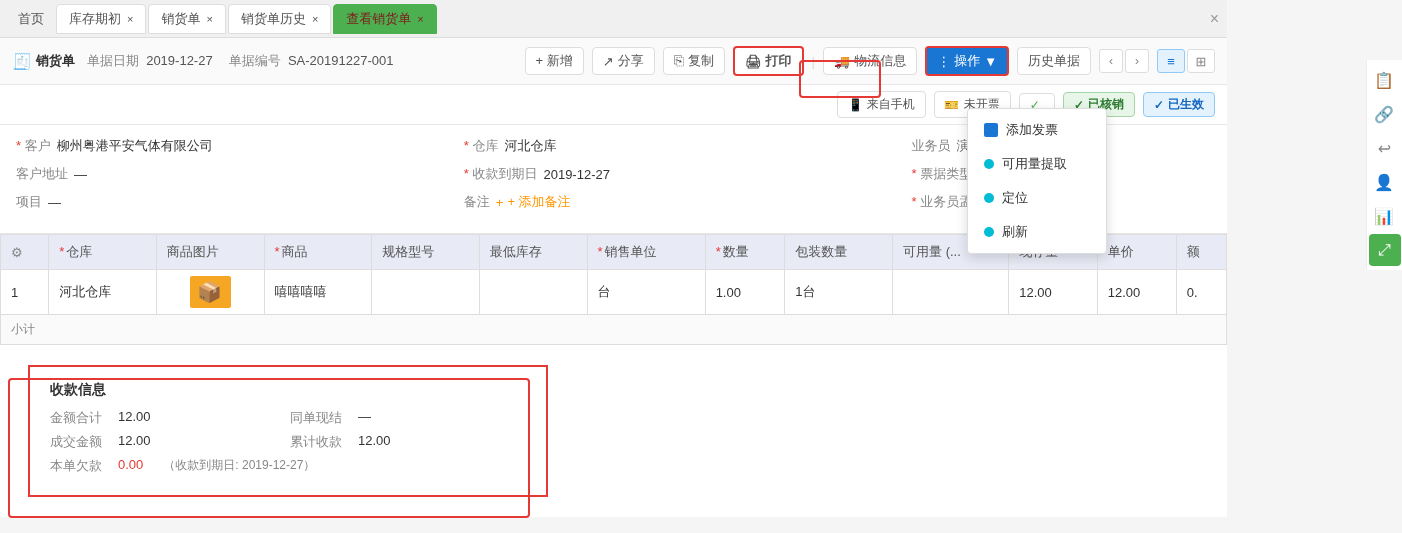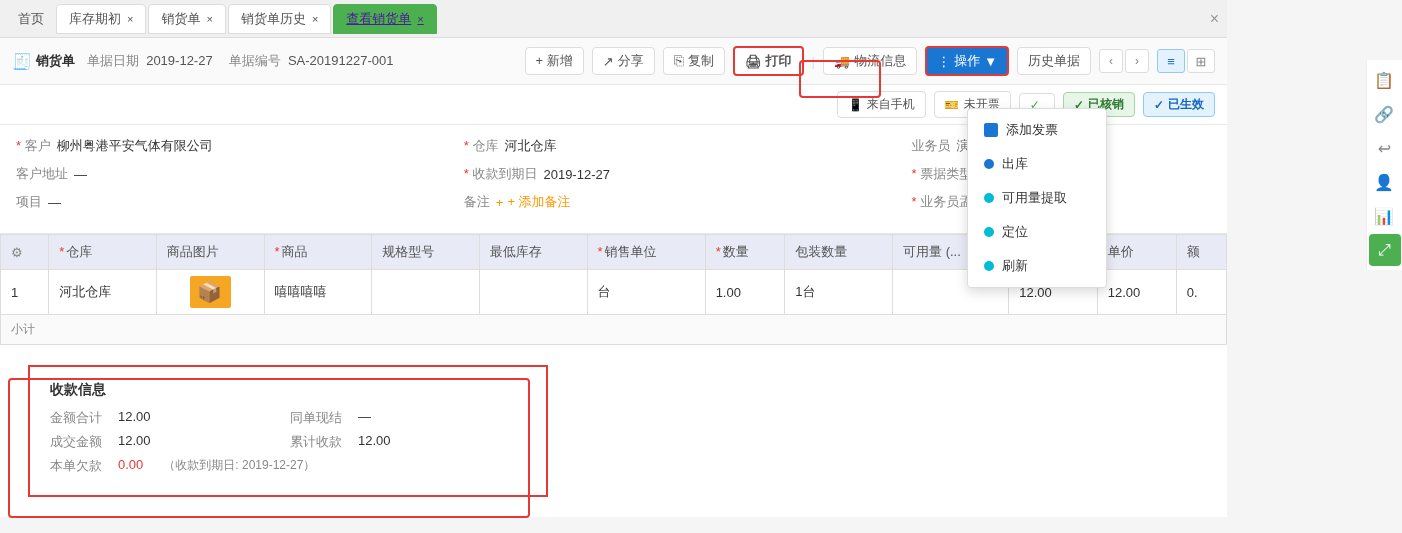--- a/index.html
+++ b/index.html
@@ -8,21 +8,21 @@
     
     .tab-bar {
       display: flex; align-items: center; background: #f0f0f0; border-bottom: 1px solid #ddd;
       height: 38px; padding: 0 8px; gap: 2px;
     }
     .tab {
       display: flex; align-items: center; padding: 0 12px; height: 30px;
       background: #fff; border: 1px solid #ddd; border-radius: 4px 4px 0 0;
       cursor: pointer; gap: 6px; font-size: 13px; color: #555;
     }
-    .tab.active { background: #4CAF50; color: #4c1d95; border-color: #4CAF50; text-decoration: underline; }
+    .tab.active { background: #4CAF50; color: #7f1d1d; border-color: #4CAF50; }
     .tab .close-btn { font-size: 11px; color: inherit; cursor: pointer; }
     .tab-home { background: transparent; border: none; color: #555; padding: 0 10px; cursor: pointer; }
     .tab-bar-right { margin-left: auto; color: #999; cursor: pointer; font-size: 16px; }
 
     
     .main-content { background: #fff; }
 
     
     .doc-header {
       display: flex; align-items: center; padding: 8px 12px;
@@ -370,24 +370,20 @@
     </div>
 
   </div>
 
   <div class="dropdown-menu">
     <div class="dropdown-item">
       <span class="icon-square"></span>
       <span>添加发票</span>
     </div>
     <div class="dropdown-item">
-      <span class="dot dot-blue"></span>
-      <span>出库</span>
-    </div>
-    <div class="dropdown-item">
       <span class="dot dot-teal"></span>
       <span>可用量提取</span>
     </div>
     <div class="dropdown-item">
       <span class="dot dot-teal"></span>
       <span>定位</span>
     </div>
     <div class="dropdown-item">
       <span class="dot dot-teal"></span>
       <span>刷新</span>

